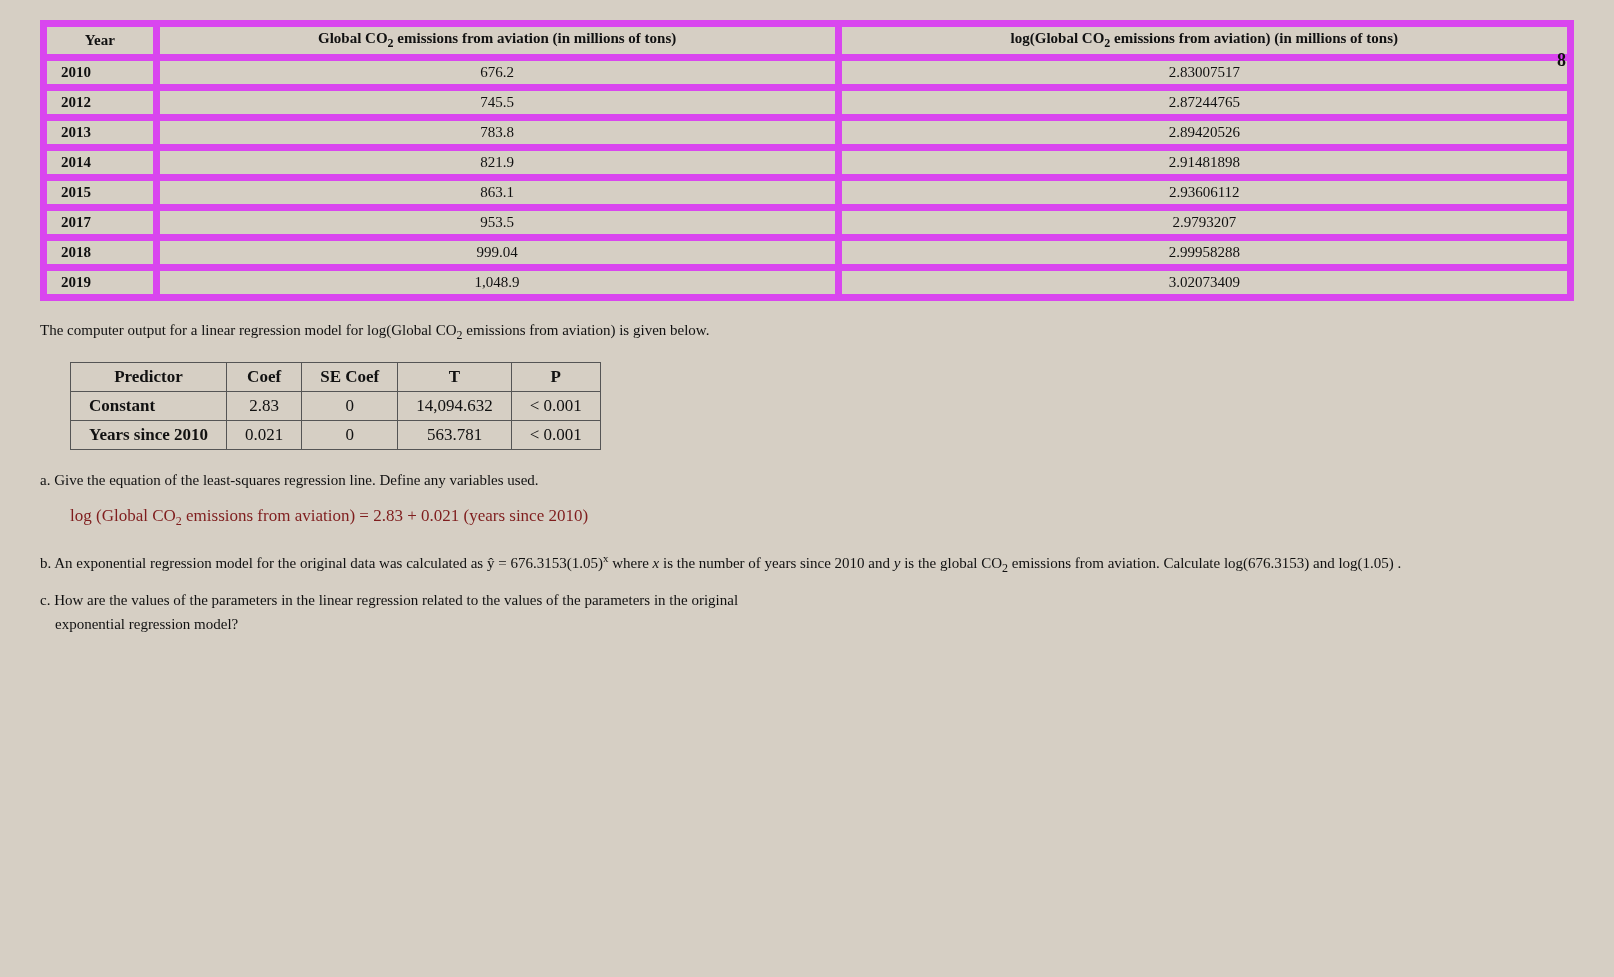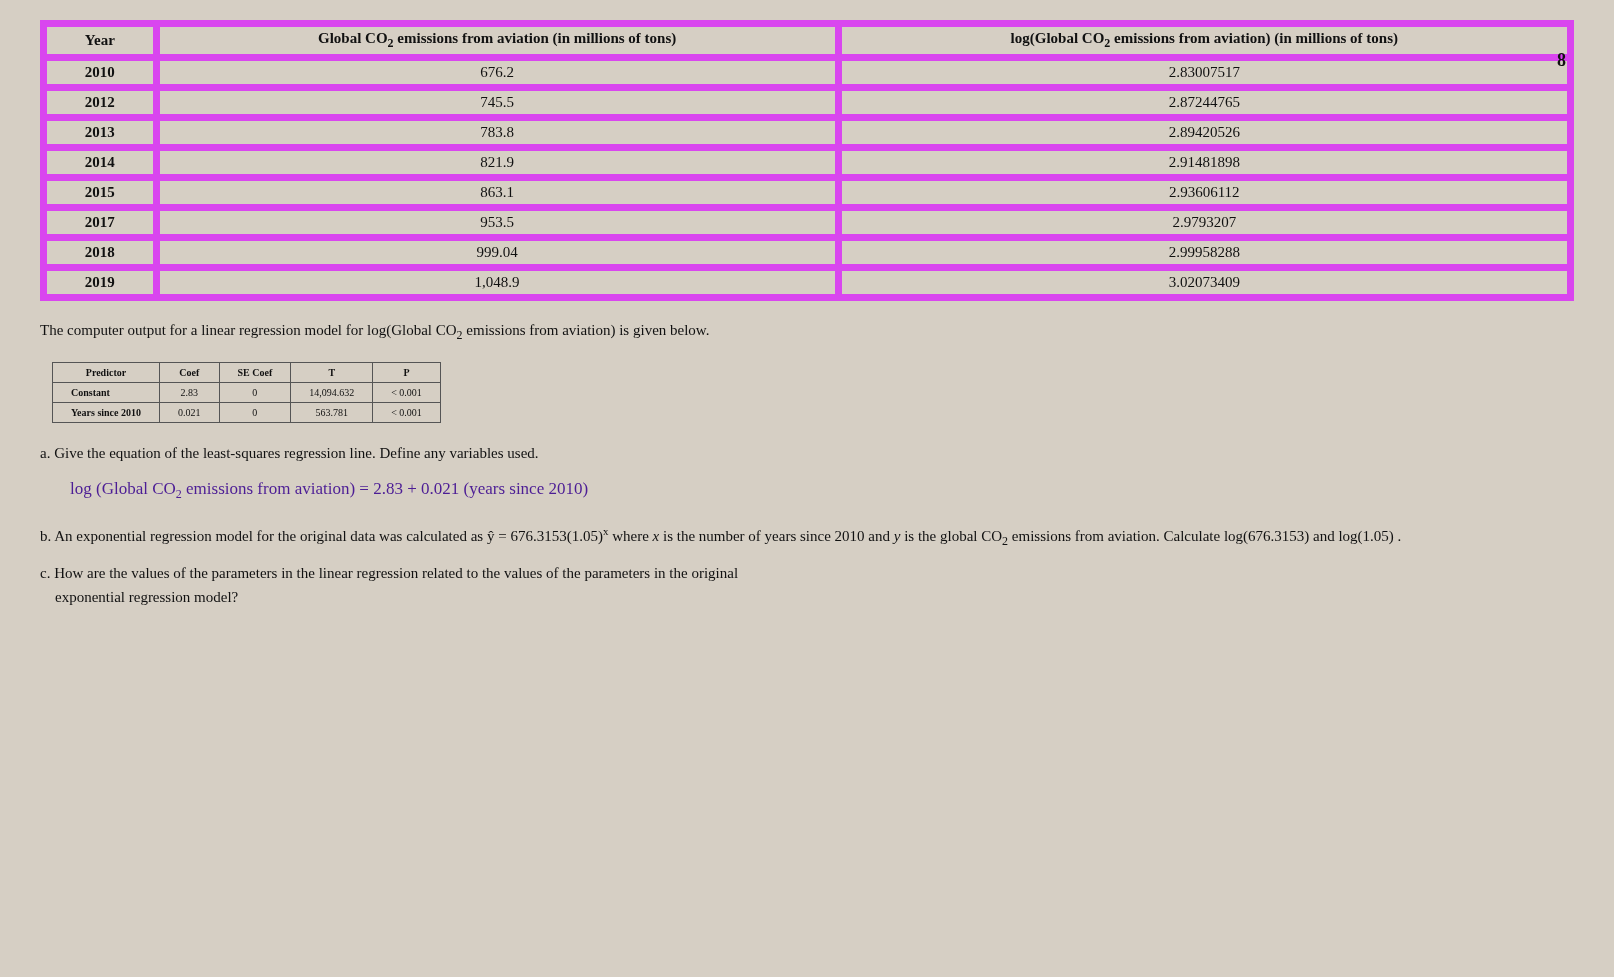--- a/index.html
+++ b/index.html
@@ -23,34 +23,34 @@
       border: 7px solid #d946ef;
       padding: 3px 14px;
       text-align: center;
     }
     .main-table th {
       font-weight: bold;
       text-align: center;
     }
     .main-table td:first-child {
       font-weight: bold;
-      text-align: center;
+      text-align: left;
     }
 
     .description {
       font-size: 15px;
       margin-bottom: 18px;
       line-height: 1.5;
     }
 
     .regression-table {
       border-collapse: collapse;
-      margin-left: 12px;
+      margin-left: 30px;
       margin-bottom: 18px;
-      font-size: 10px;
+      font-size: 17px;
     }
     .regression-table th, .regression-table td {
       border: 1px solid #555;
       padding: 4px 18px;
       text-align: center;
     }
     .regression-table th {
       font-weight: bold;
     }
     .regression-table td:first-child {
@@ -61,21 +61,21 @@
     .question {
       font-size: 15px;
       margin-bottom: 10px;
       line-height: 1.6;
     }
 
     .handwritten {
       font-family: "Segoe Script", "Comic Sans MS", cursive;
       font-size: 17px;
       margin: 8px 0 18px 30px;
-      color: #4c1d95;
+      color: #7f1d1d;
       line-height: 1.7;
     }
 
     .sub2 {
       vertical-align: sub;
       font-size: 12px;
     }
     .sup2 {
       vertical-align: super;
       font-size: 11px;

